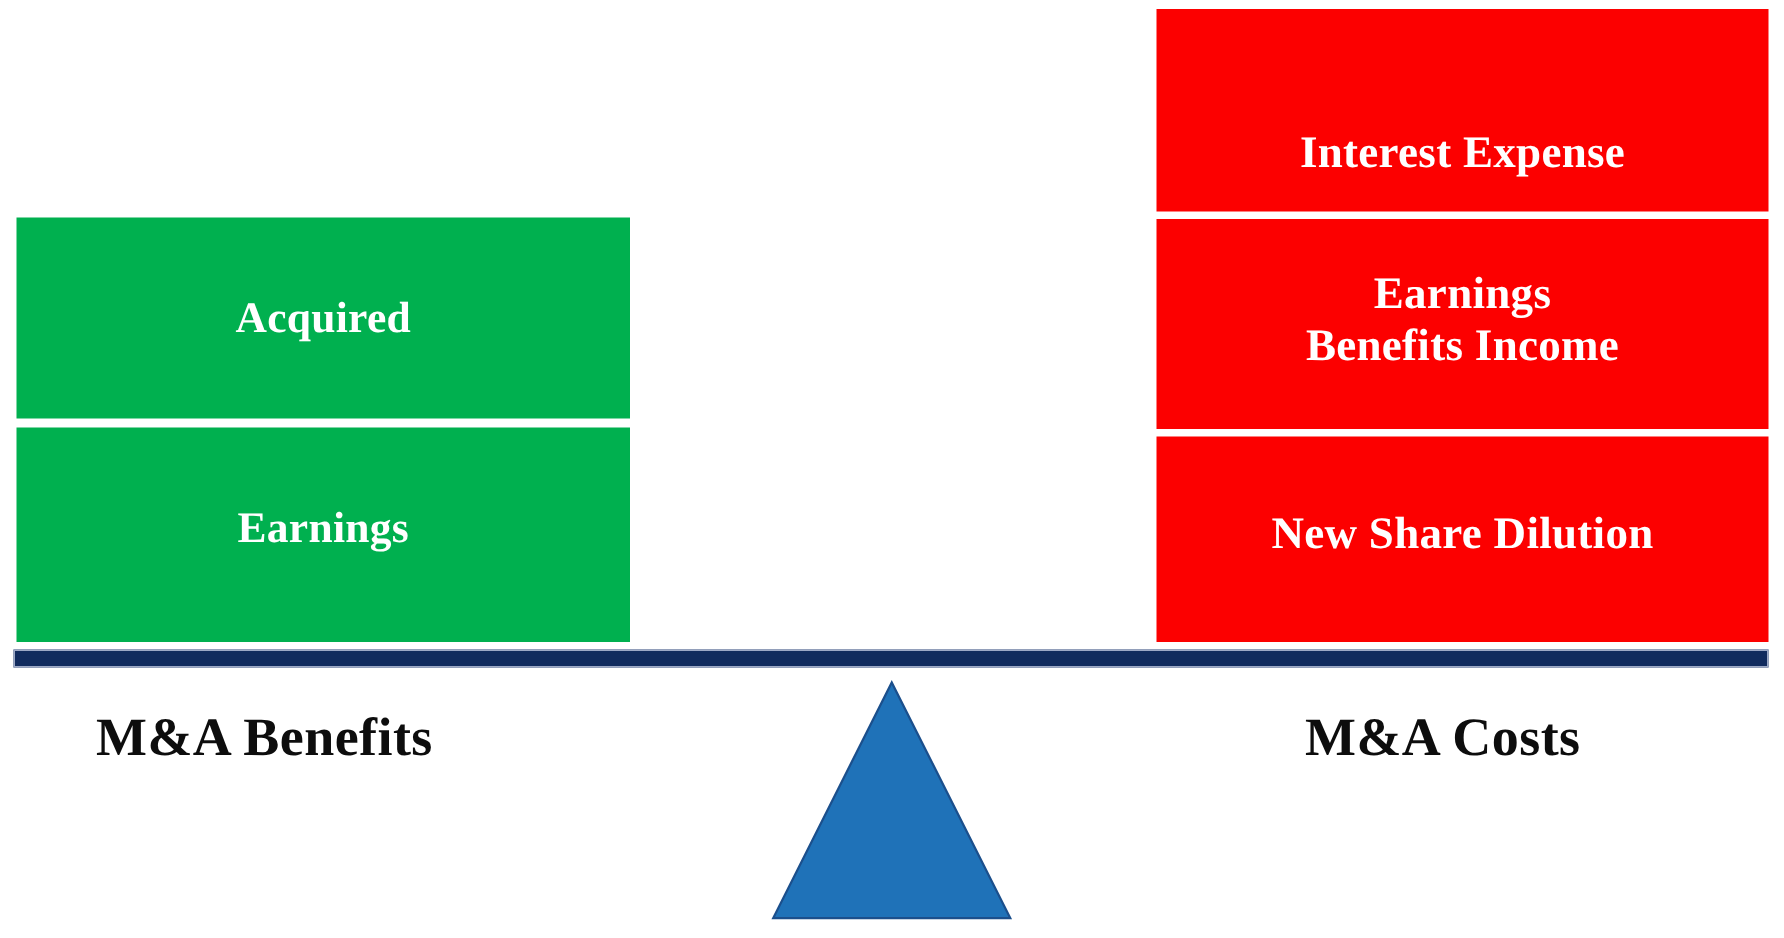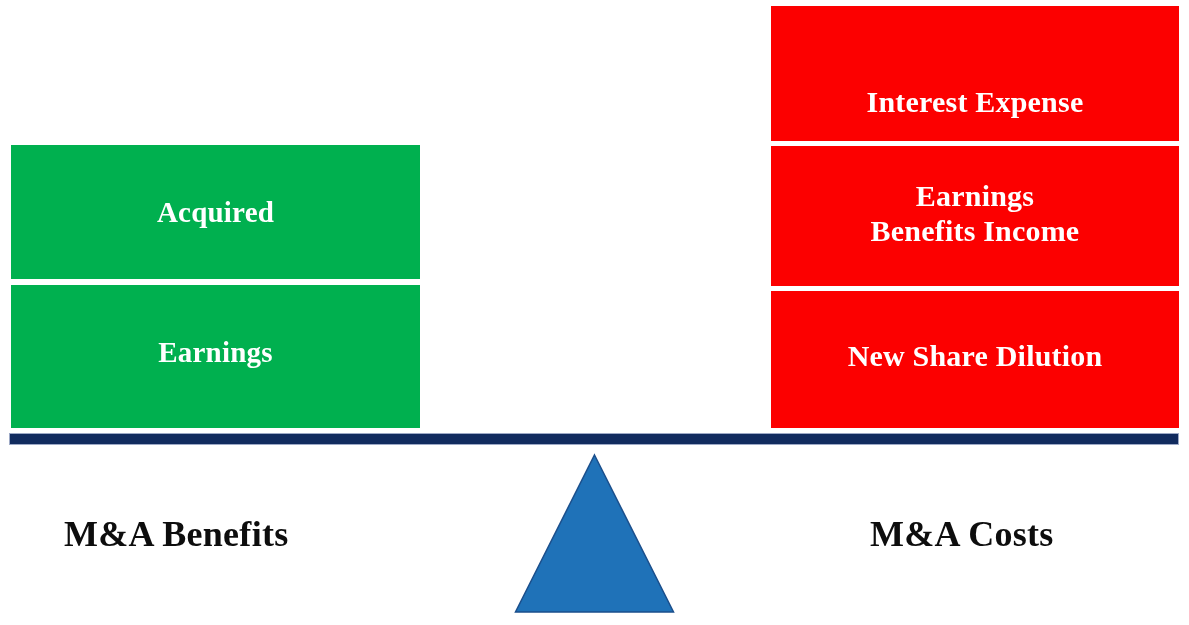--- a/index.html
+++ b/index.html
@@ -75,21 +75,20 @@
     width: 170px; height: 168px;
   }
   
   .ground-label {
     position: absolute;
     color: #0D0D0D;
     font-weight: bold;
     font-size: 36px;
     white-space: nowrap;
     letter-spacing: 0.3px;
-    margin-top: 43px;
   }
   #label-ma-benefits { left: 64px; top: 470px; }
   #label-ma-costs   { left: 870px; top: 470px; font-family: Liberation Serif, serif; }
 </style>
 </head>
 <body>
 
 <div id="canvas">
 
   <div class="block green" id="box-acquired-earnings">

